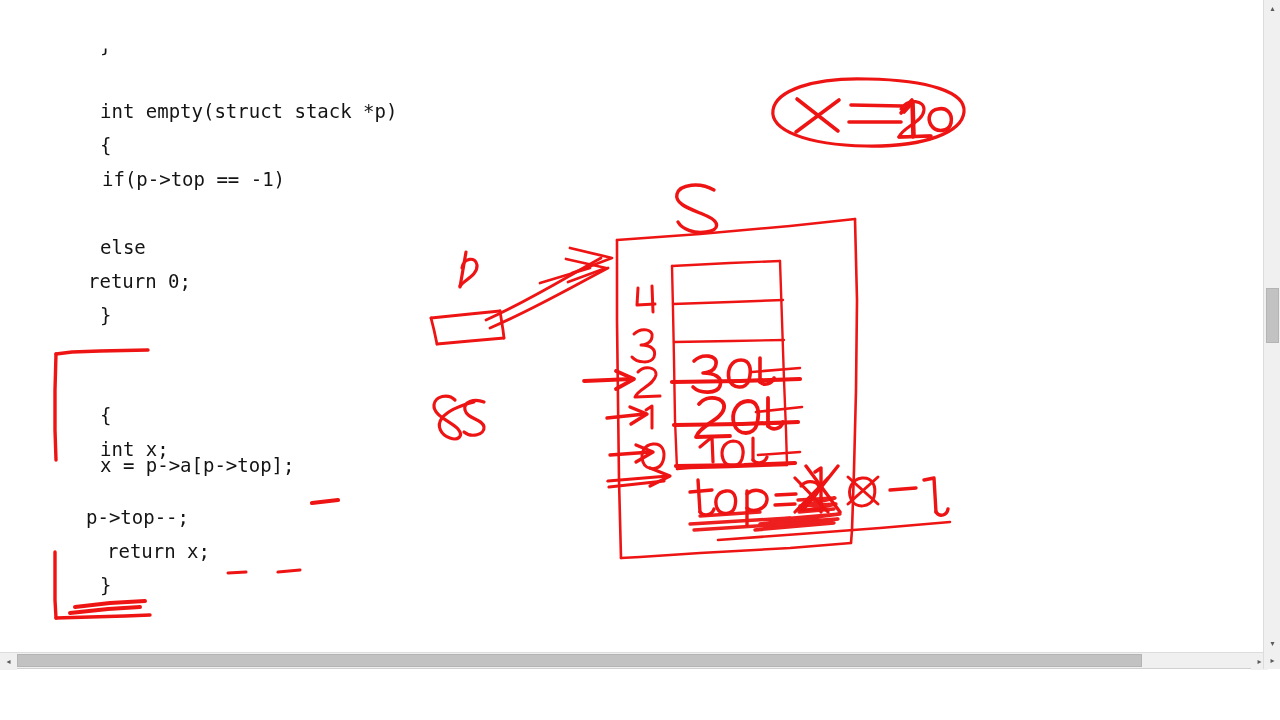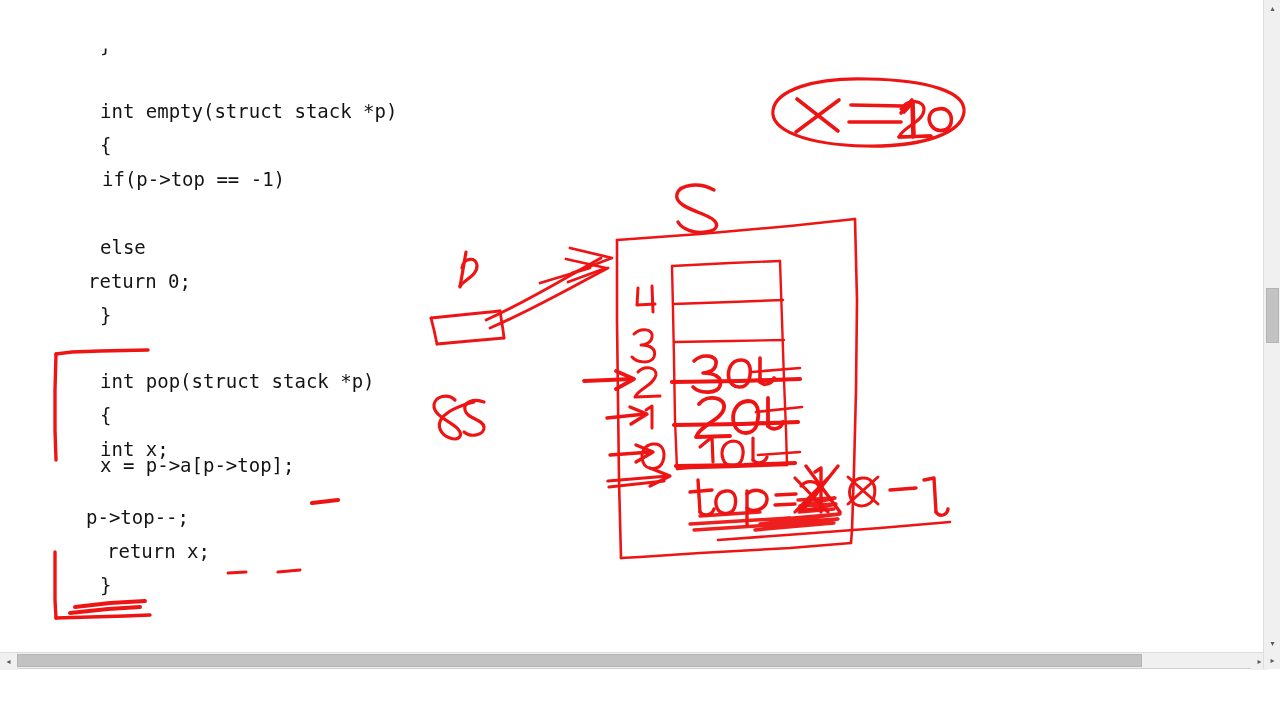--- a/index.html
+++ b/index.html
@@ -147,21 +147,20 @@
   <div id="slide">
 
     <div id="code-layer">
       <div class="code-line" style="left:100px; top:28px;  clip-path: inset(60% 0 0 0);">}</div>
       <div class="code-line" style="left:100px; top:94px;">int empty(struct stack *p)</div>
       <div class="code-line" style="left:100px; top:128px;">{</div>
       <div class="code-line" style="left:102px; top:162px;">if(p-&gt;top == -1)</div>
       <div class="code-line" style="left:100px; top:230px;">else</div>
       <div class="code-line" style="left:88px; top:264px;">return 0;</div>
       <div class="code-line" style="left:100px; top:298px;">}</div>
-      <div class="code-line" style="left:100px; top:364px;">int pop(struct stack *p)</div>
       <div class="code-line" style="left:100px; top:398px;">{</div>
       <div class="code-line" style="left:100px; top:432px;">int x;</div>
       <div class="code-line" style="left:100px; top:448px;">x = p-&gt;a[p-&gt;top];</div>
       <div class="code-line" style="left:86px; top:500px;">p-&gt;top--;</div>
       <div class="code-line" style="left:100px; top:534px;margin-left:7px;">return x;</div>
       <div class="code-line" style="left:100px; top:568px;">}</div>
     </div>
 
     <div id="ink">
       <svg width="1268" height="652" viewBox="0 0 1268 652" xmlns="http://www.w3.org/2000/svg">

